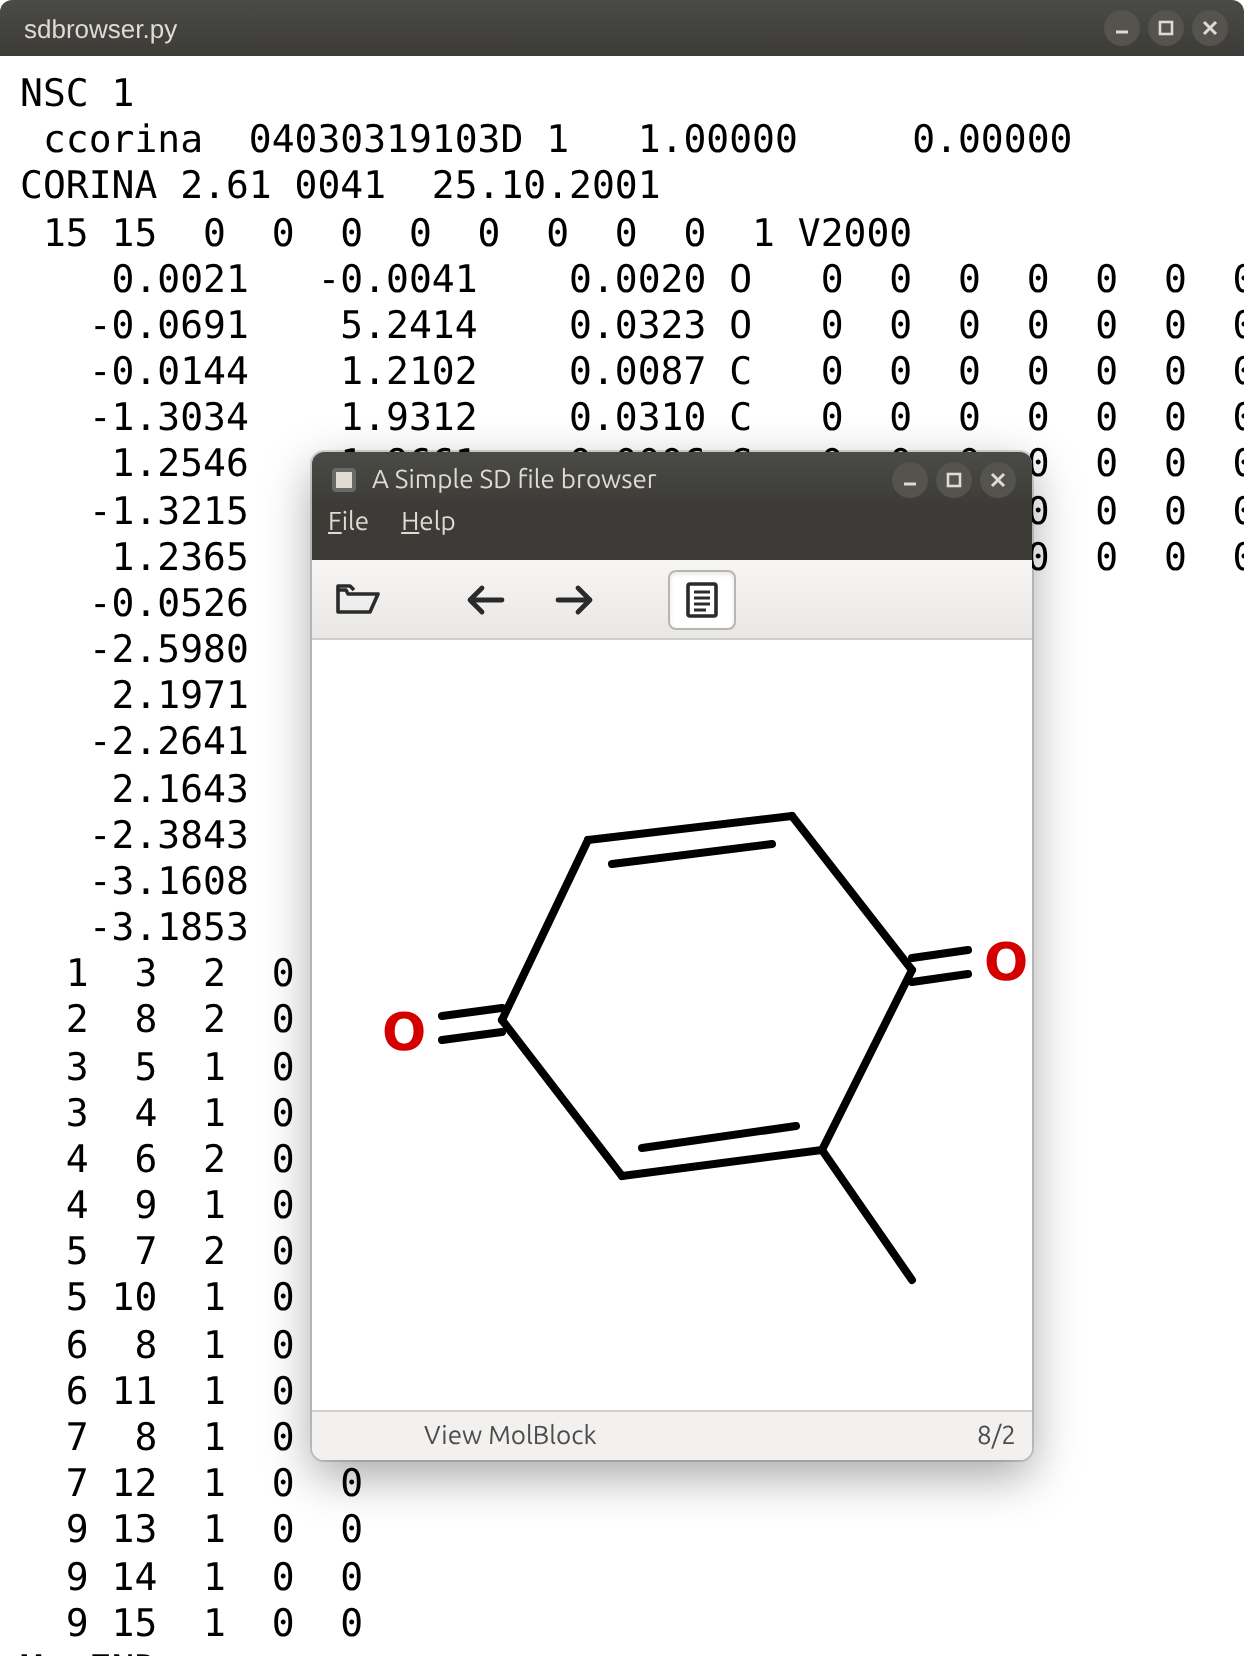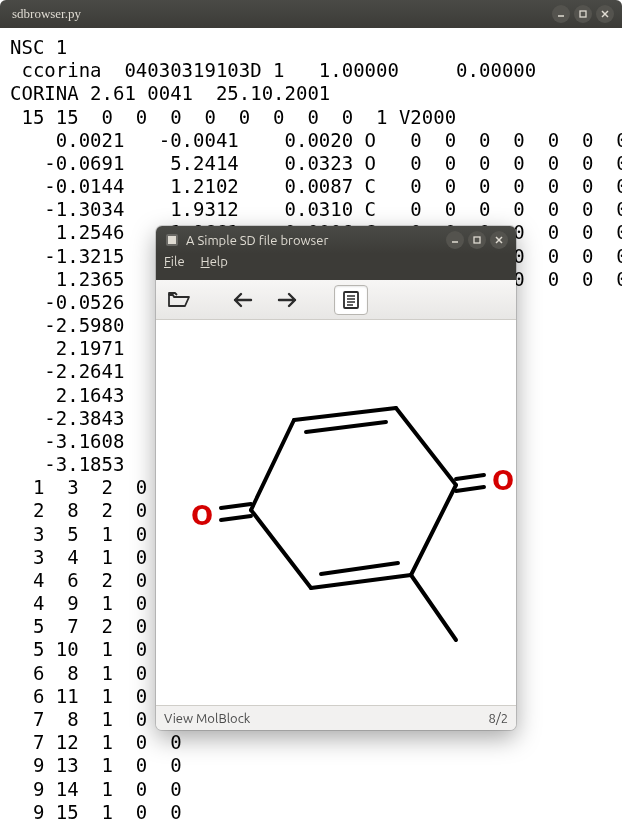--- a/index.html
+++ b/index.html
@@ -12,21 +12,21 @@
     position: relative;
     overflow: hidden;
   }
   .main-titlebar {
     height: 28px;
     background: linear-gradient(to bottom, #4a4a46, #3c3b37);
     color: #dfdbd2;
     display: flex;
     align-items: center;
     padding: 12px 8px;
-    font-family: Liberation Serif, serif;
+    font-family: Liberation Sans, sans-serif;
     font-size: 13px;
     border-top-left-radius: 6px;
     border-top-right-radius: 6px;
   }
   .main-titlebar .title { flex: 1; padding-left: 4px; }
   .win-controls { display: flex; gap: 4px; }
   .win-btn {
     width: 18px; height: 18px;
     border-radius: 9px;
     background: #54534e;
@@ -111,21 +111,21 @@
     height: 24px;
     background: #f2f1f0;
     display: flex;
     align-items: center;
     padding: 0 8px;
     font-size: 13px;
     color: #4c4c4c;
     border-bottom-left-radius: 6px;
     border-bottom-right-radius: 6px;
   }
-  .statusbar .left { flex: 1; }
+  .statusbar .left { flex: 1; margin-left: 48px; }
   svg { display: block; }
 </style>
 </head>
 <body>
 
 <div class="main-titlebar">
   <span class="title">sdbrowser.py</span>
   <div class="win-controls">
     <div class="win-btn">
       <svg width="10" height="10" viewBox="0 0 10 10">

